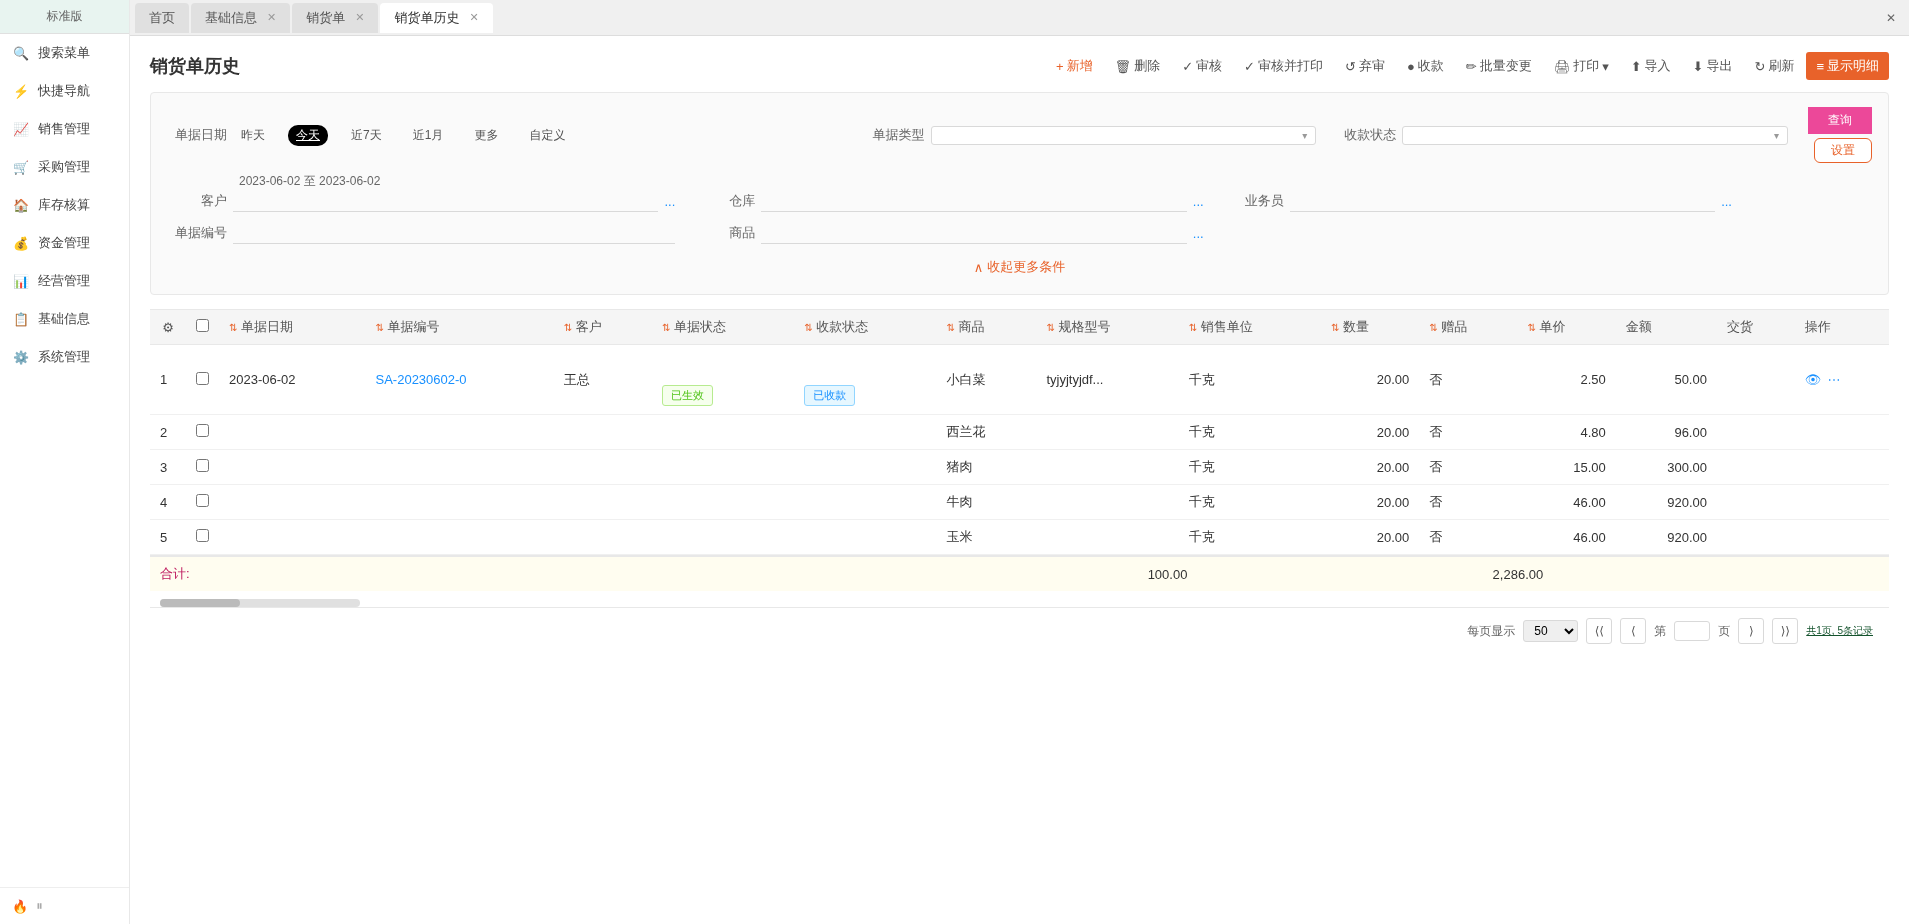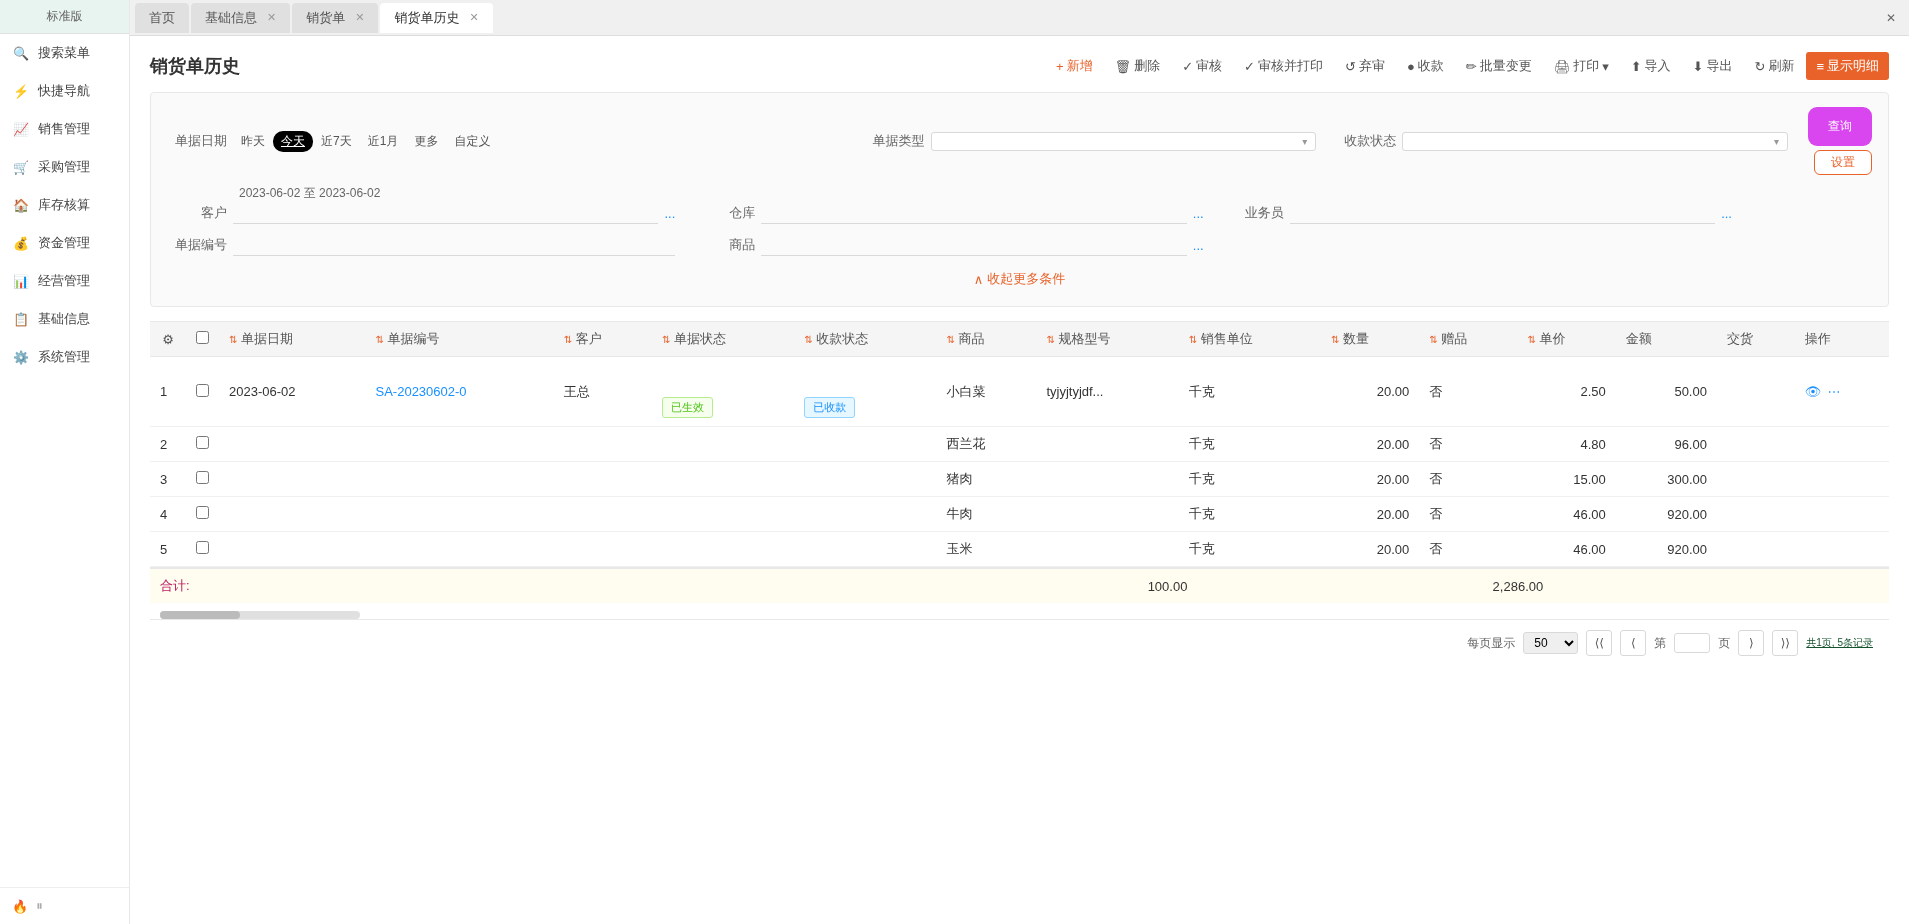--- a/index.html
+++ b/index.html
@@ -32,21 +32,21 @@
 
     
     .filter-section { border: 1px solid #e8e8e8; border-radius: 4px; padding: 14px 16px; margin-bottom: 14px; background: #fafafa; }
     .filter-row { display: flex; align-items: center; margin-bottom: 10px; gap: 20px; }
     .filter-row:last-child { margin-bottom: 0; }
     .filter-item { display: flex; align-items: center; gap: 6px; flex: 1; }
     .filter-label { color: #666; white-space: nowrap; font-size: 13px; min-width: 60px; text-align: right; }
     .filter-input { border: none; border-bottom: 1px solid #d9d9d9; padding: 3px 6px; font-size: 13px; width: 100%; outline: none; background: transparent; }
     .filter-select { display: flex; align-items: center; border: 1px solid #d9d9d9; border-radius: 3px; padding: 3px 8px; background: #fff; min-width: 120px; gap: 4px; cursor: pointer; }
     .filter-select .arrow { color: #999; font-size: 10px; margin-left: auto; }
-    .date-filter { display: flex; align-items: center; gap: 0; }
+    .date-filter { display: flex; align-items: center; gap: 15px; }
     .date-tag { padding: 2px 8px; border-radius: 3px; cursor: pointer; font-size: 12px; color: #555; }
     .date-tag.active { background: #000000; color: #fff; border-radius: 10px; text-decoration: underline; }
     .date-range { font-size: 12px; color: #666; margin-top: 2px; }
     .filter-more { display: flex; align-items: center; justify-content: center; color: #e8622a; cursor: pointer; font-size: 12px; gap: 4px; padding: 4px; }
     .dots { color: #1890ff; cursor: pointer; font-size: 13px; }
 
     
     .data-table { width: 100%; border-collapse: collapse; font-size: 12px; }
     .data-table th { background: #f5f5f5; color: #555; padding: 8px 10px; text-align: left; border-bottom: 1px solid #e8e8e8; border-top: 1px solid #e8e8e8; white-space: nowrap; font-weight: 500; }
     .data-table td { padding: 8px 10px; border-bottom: 1px solid #f0f0f0; color: #333; white-space: nowrap; }
@@ -234,21 +234,21 @@
           </div>
         </div>
         <div class="filter-item" style="flex:1;">
           <span class="filter-label">收款状态</span>
           <div class="filter-select" style="flex:1;">
             <span style="color:#bbb;font-size:12px;flex:1;"></span>
             <span class="arrow">▾</span>
           </div>
         </div>
         <div style="display:flex;flex-direction:column;gap:4px;align-items:flex-end;">
-          <button class="toolbar-btn" style="background:#d946ef;color:#fff;padding:11px 20px;border-radius:9px;">查询</button>
+          <button class="toolbar-btn" style="background:#ec4899;color:#fff;padding:5px 20px;border-radius:0;">查询</button>
           <button class="toolbar-btn orange-outline" style="padding:3px 16px;font-size:12px;border-radius:6px;">设置</button>
         </div>
       </div>
 
       <div style="margin-left:72px;margin-bottom:0;">
         <span class="date-range">2023-06-02 至 2023-06-02</span>
       </div>
 
       <div class="filter-row">
         <div class="filter-item">

